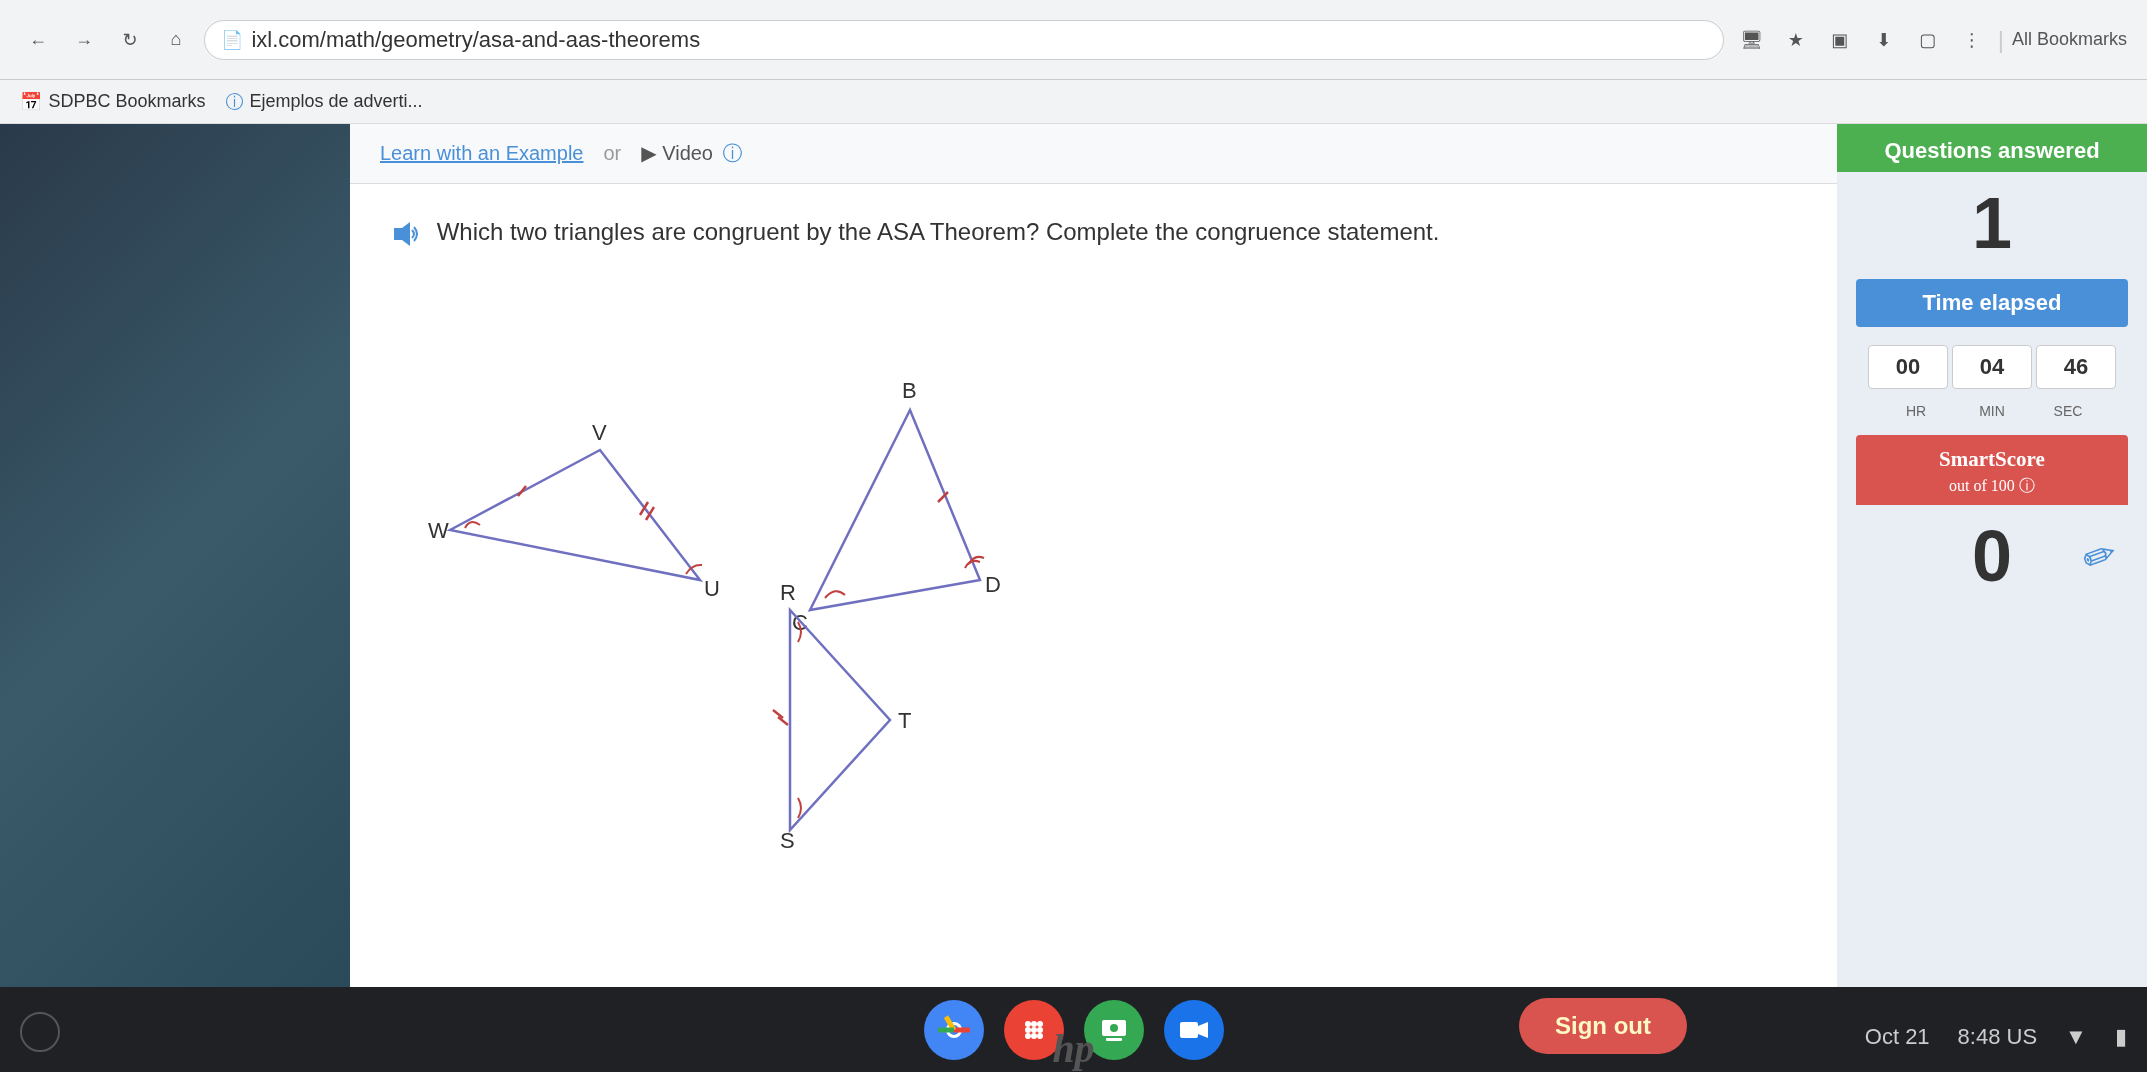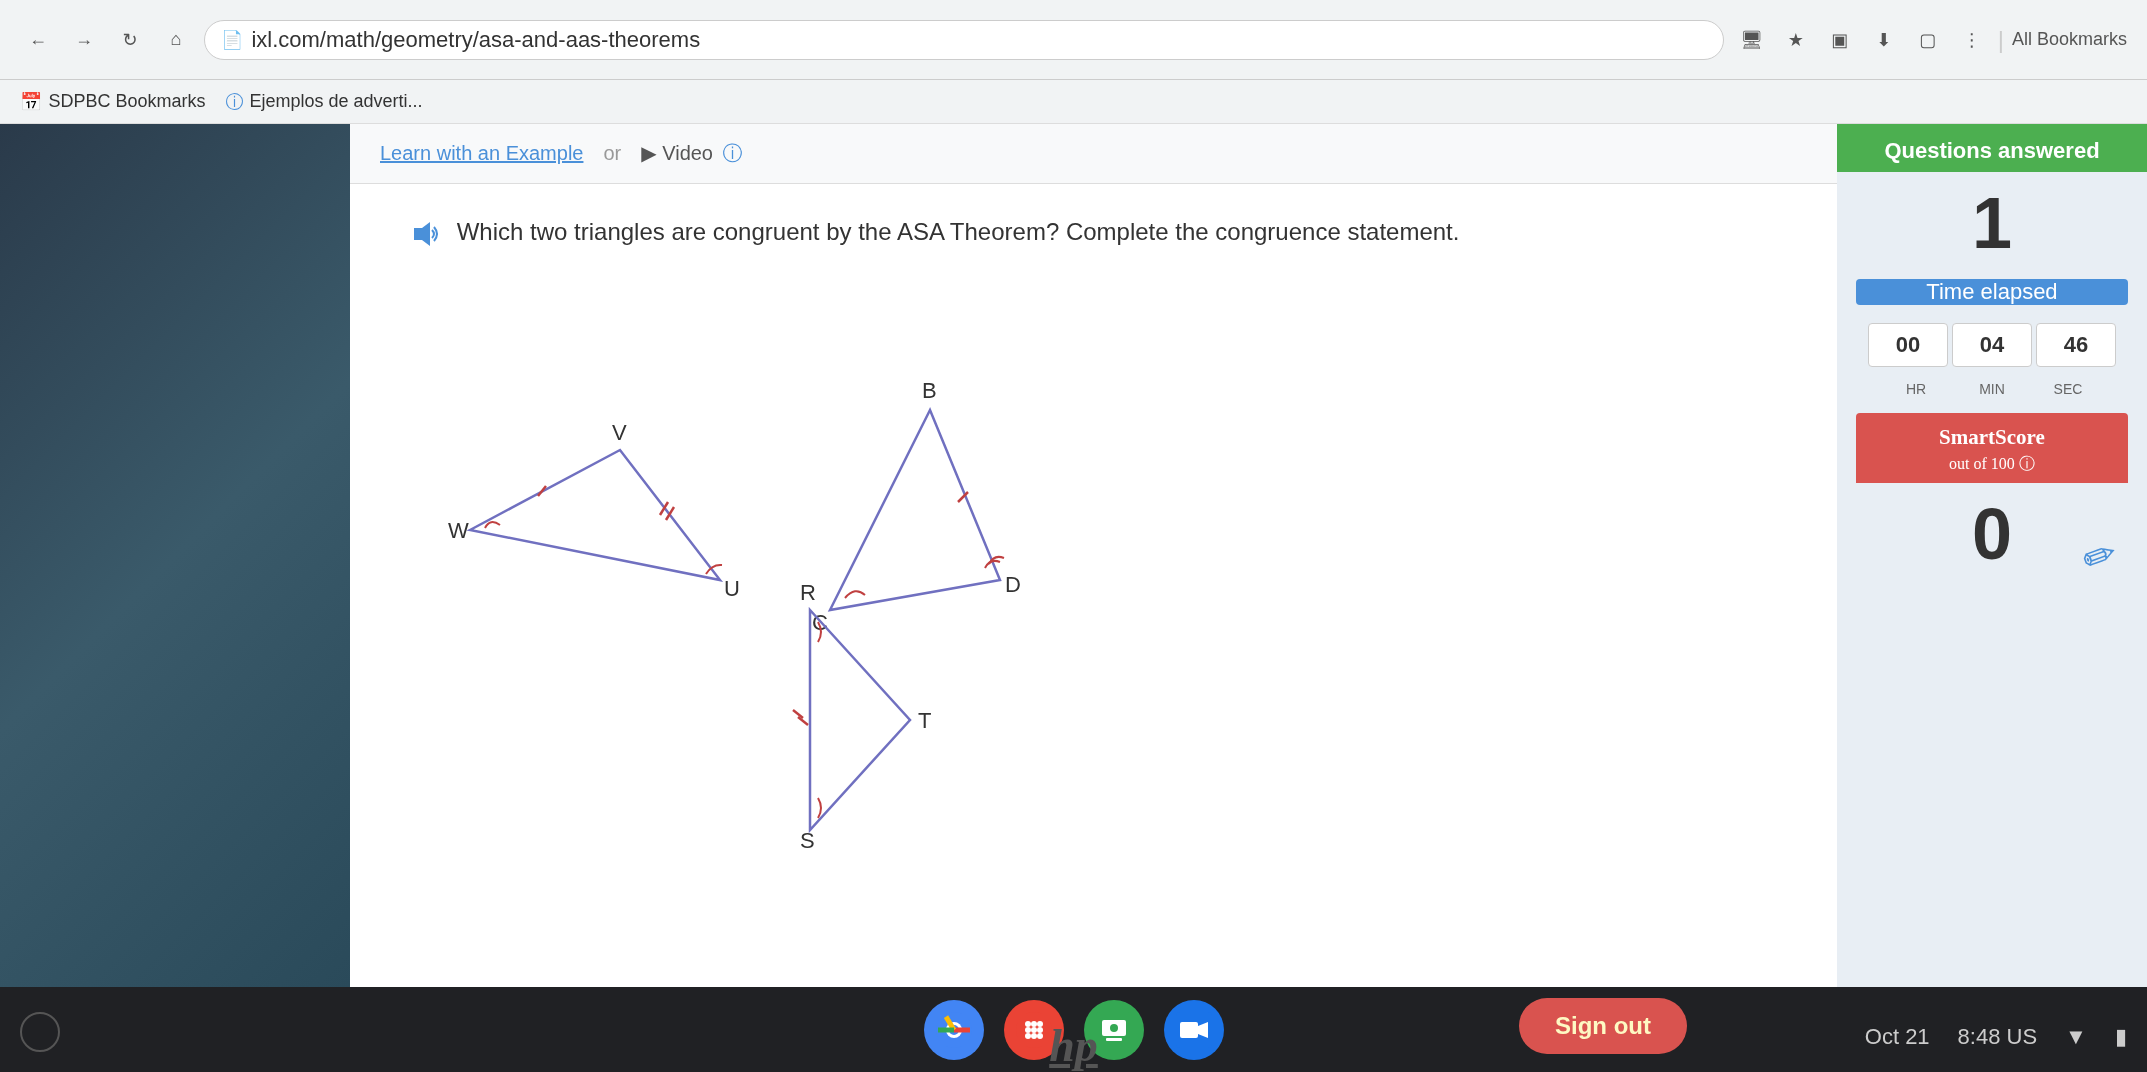--- a/index.html
+++ b/index.html
@@ -114,21 +114,21 @@
       cursor: pointer;
     }
     .video-btn {
       font-size: 20px;
       color: #555;
       cursor: pointer;
     }
 
     
     .question-area {
-      padding: 30px 60px;
+      padding: 30px 40px;
     }
     .question-text {
       font-size: 24px;
       color: #333;
       line-height: 1.5;
       margin-bottom: 20px;
     }
     .speaker-icon {
       display: inline-block;
       width: 32px; height: 32px;
@@ -174,23 +174,23 @@
       padding: 10px 0 15px;
       width: 100%;
       background: #e8eef4;
     }
 
     .time-elapsed-box {
       width: 88%;
       background: #4a90d9;
       color: white;
       text-align: center;
-      padding: 0 10px;
+      padding: 11px 10px;
       font-size: 22px;
-      font-weight: normal;
+      font-weight: bold;
       border-radius: 4px;
       margin-bottom: 10px;
     }
 
     .time-display {
       display: flex;
       align-items: center;
       justify-content: center;
       gap: 4px;
       width: 100%;
@@ -309,27 +309,26 @@
       font-size: 22px;
       display: flex;
       align-items: center;
       gap: 28px;
     }
 
     .hp-logo {
       position: absolute;
       bottom: 0; left: 50%;
       transform: translateX(-50%);
-      font-size: 46px;
+      font-size: 40px;
       color: #555;
       font-style: italic;
       font-weight: bold;
       font-family: serif;
       z-index: 200;
-      text-decoration: underline;
     }
   </style>
 </head>
 <body>
 
 <div class="browser-chrome">
   <button class="nav-btn">←</button>
   <button class="nav-btn">→</button>
   <button class="nav-btn">↻</button>
   <button class="nav-btn">⌂</button>

